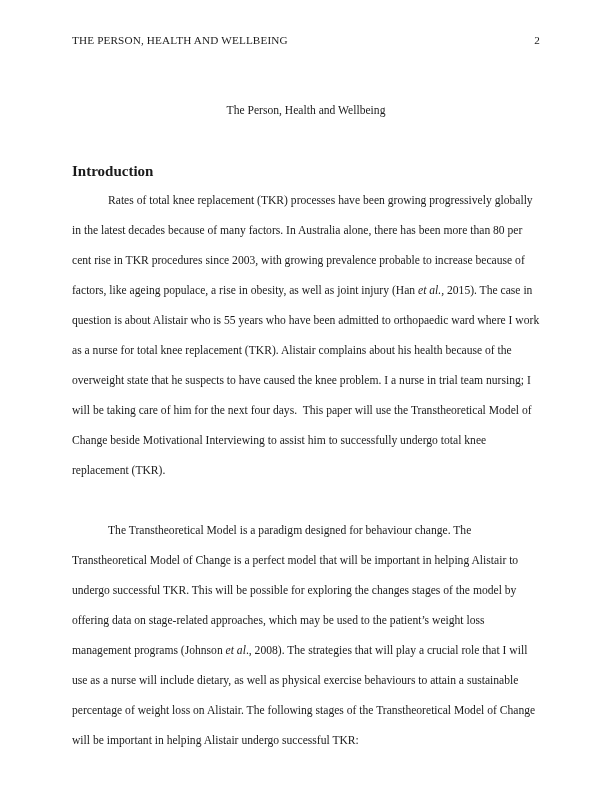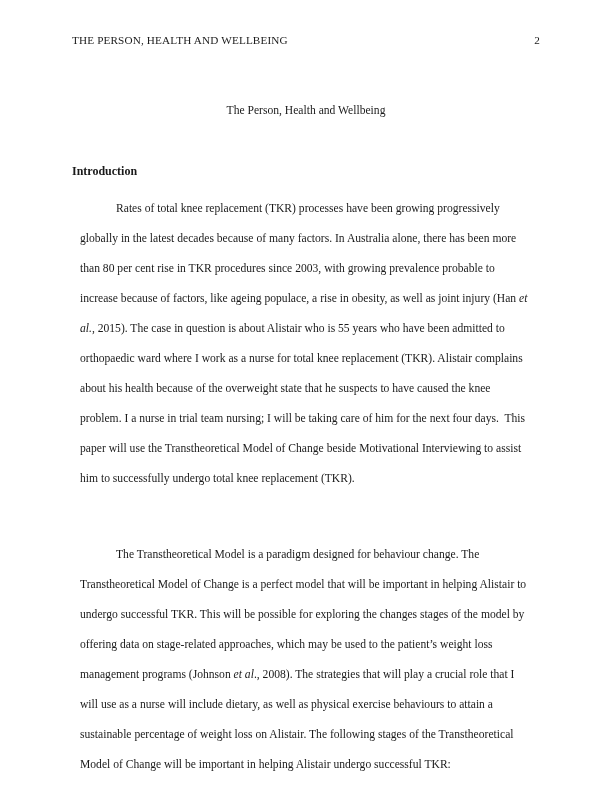--- a/index.html
+++ b/index.html
@@ -55,31 +55,31 @@
 
   .doc-title {
     text-align: center;
     font-size: 11.6px;
     line-height: 30px;
     margin: 0 0 30px 0;
     font-weight: normal;
   }
 
   h2.section-heading {
-    font-size: 12px;
+    font-size: 15px;
     font-weight: bold;
     line-height: 30px;
     margin: 0;
     text-align: left;
   }
 
   p.body-par {
     font-size: 11.6px;
     line-height: 30px;
-    margin: 8px;
+    margin: 0;
     text-indent: 36px;
     text-align: left;
     white-space: pre-wrap;
   }
 
   .spacer-line {
     height: 30px;
   }
 
   em {

